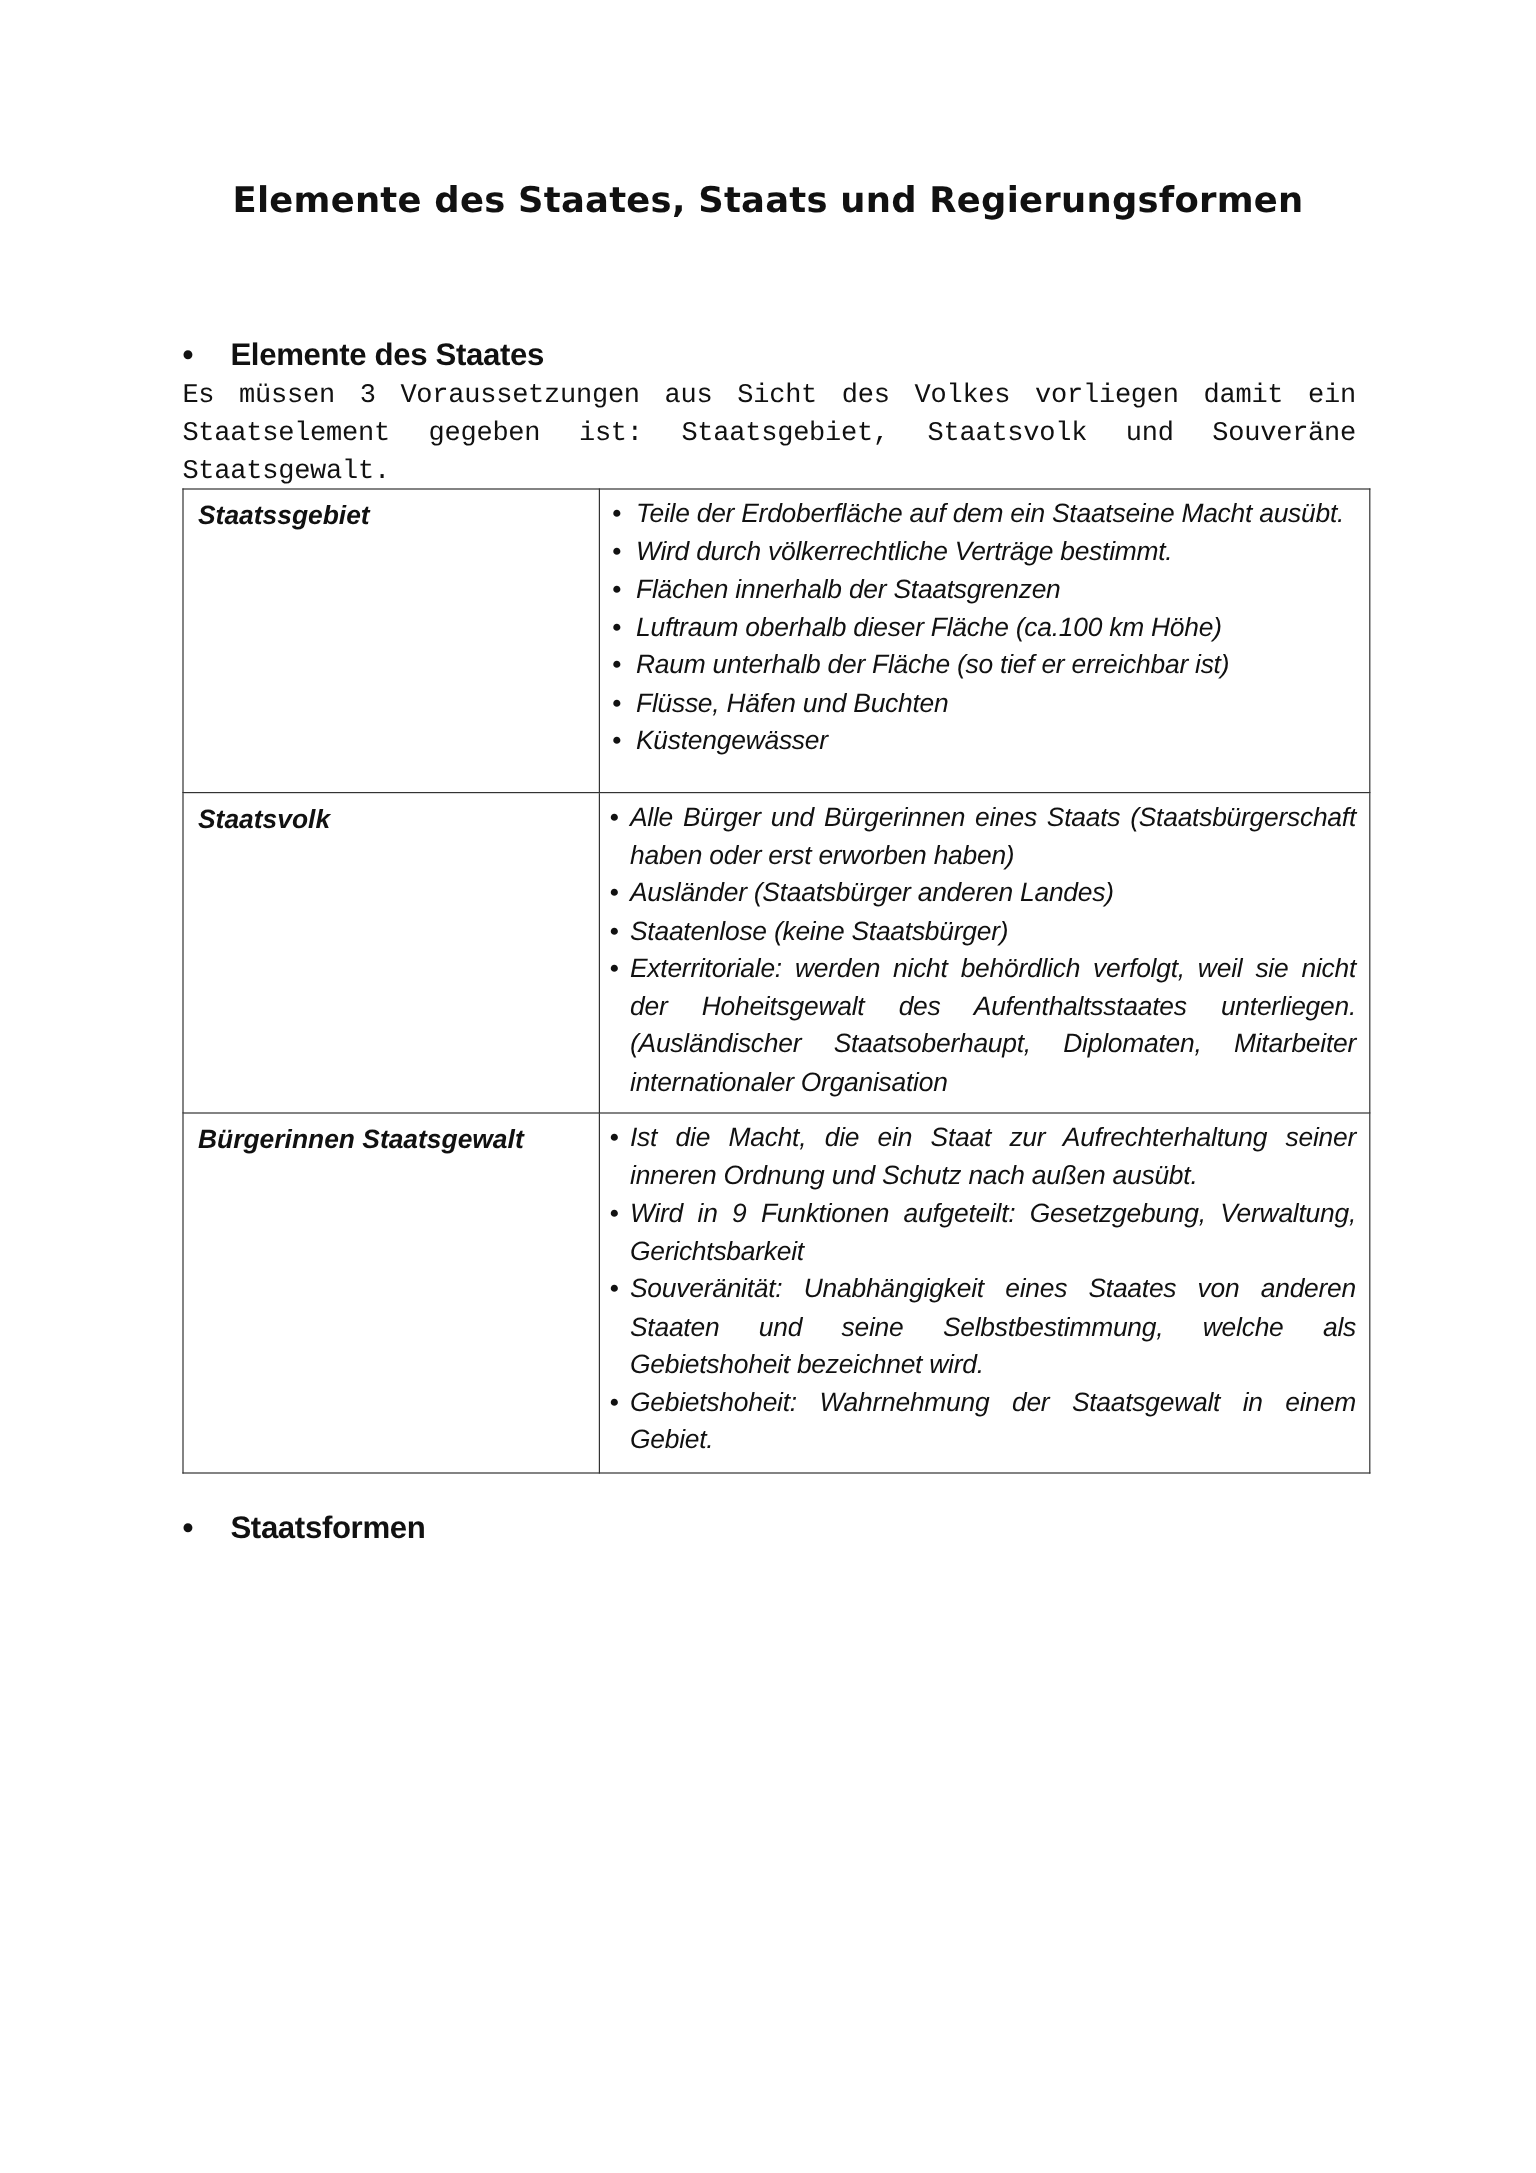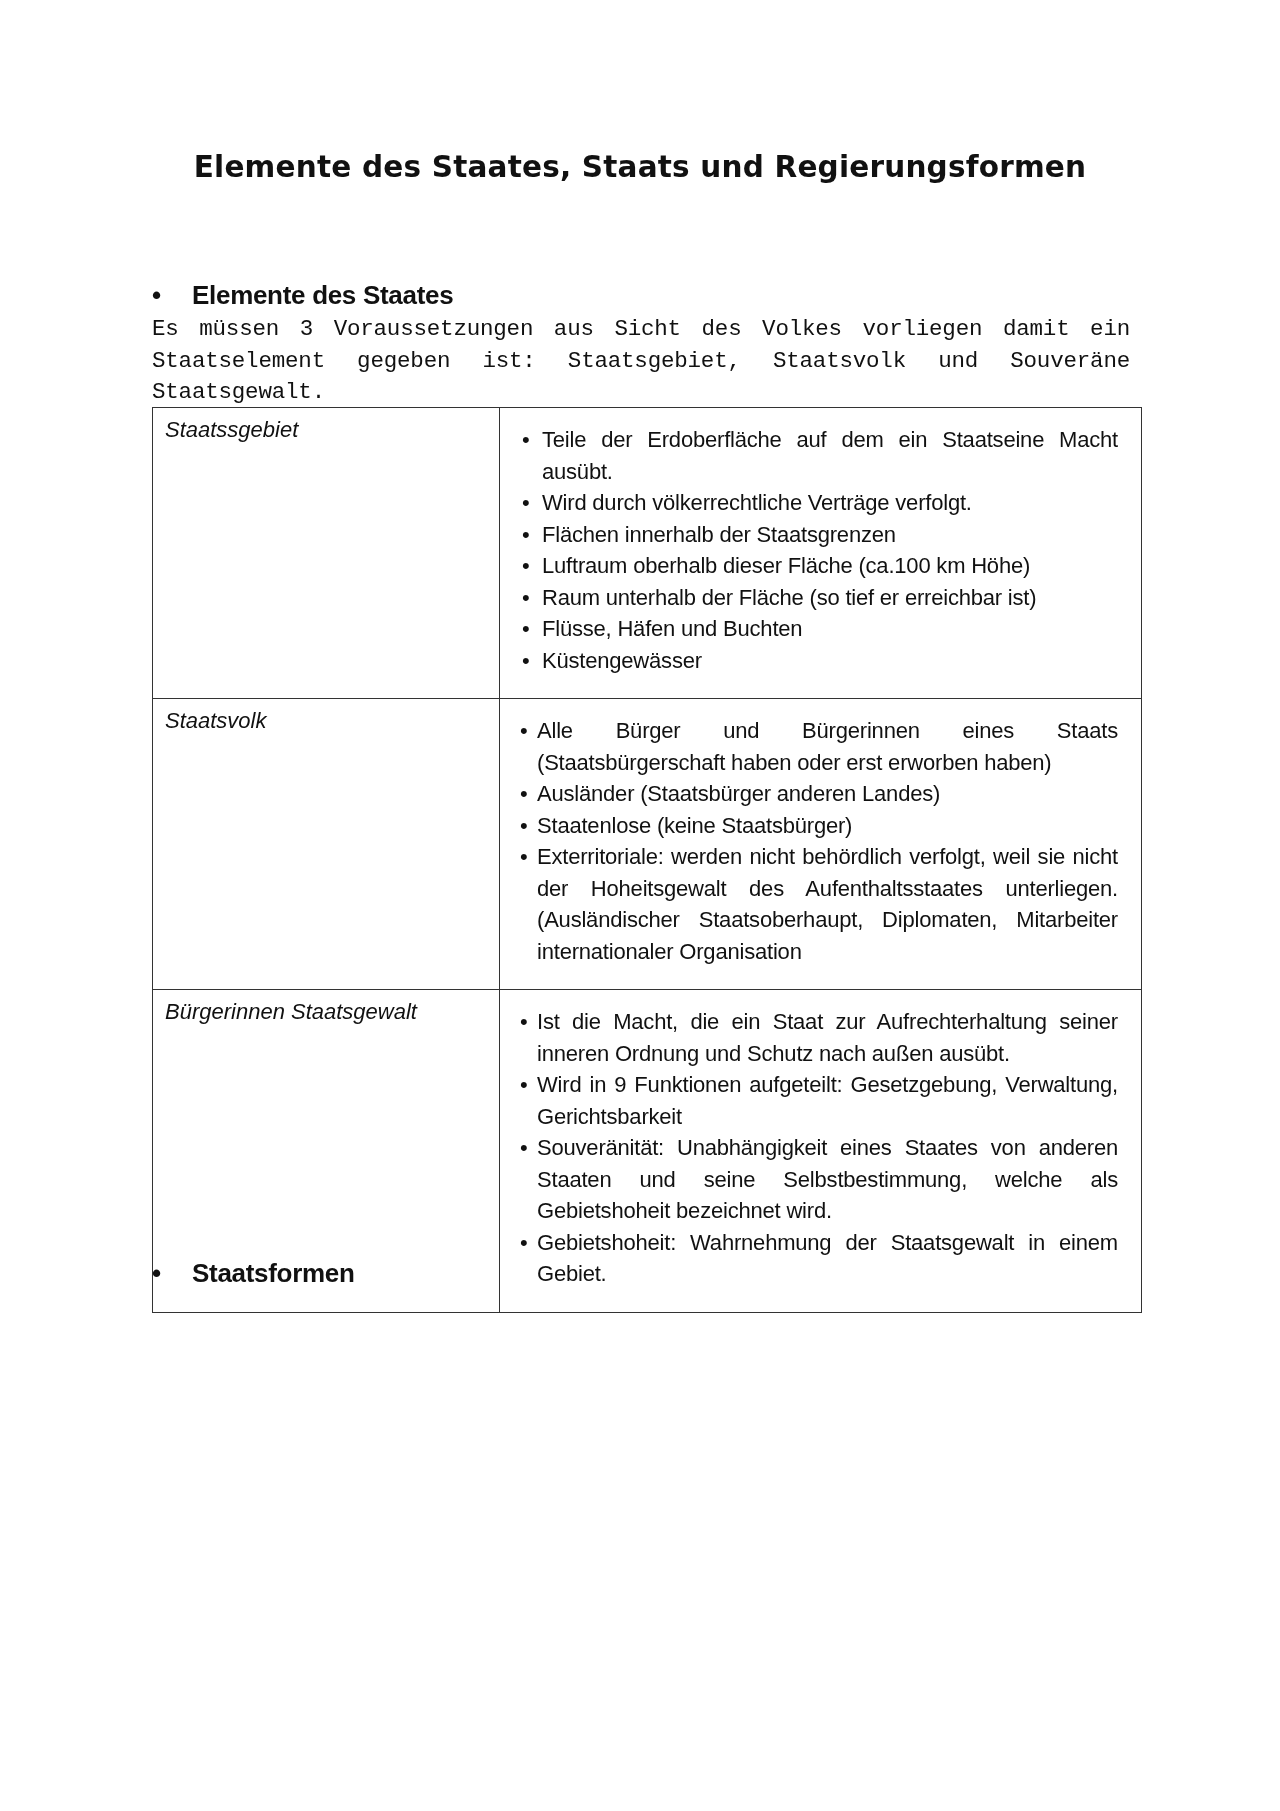--- a/index.html
+++ b/index.html
@@ -9,23 +9,23 @@
   .title { position: absolute; left: 0; top: 150px; width: 1280px; text-align: center;
            font-family: "DejaVu Sans", sans-serif; font-weight: bold; font-size: 29.5px; letter-spacing: 0.2px; }
   .heading { position: absolute; left: 192px; font-weight: bold; font-size: 26px;
              font-family: "Liberation Sans", sans-serif; letter-spacing: -0.3px; }
   .heading .bullet { position: absolute; left: -40px; top: 0; font-size: 26px; }
   .para { position: absolute; left: 152px; width: 978px; font-size: 22.5px; line-height: 31.5px;
           text-align: justify; letter-spacing: -0.2px; font-family: Liberation Mono, monospace; }
   table.elements { position: absolute; left: 152px; top: 407px; width: 990px;
                    border-collapse: collapse; font-size: 22px; }
   table.elements td { border: 1.5px solid #333; vertical-align: top; padding: 0; }
-  td.label { width: 324px; padding: 6px 10px 0 12px !important; font-weight: normal; font-style: italic; line-height: 31.5px; }
+  td.label { width: 324px; padding: 6px 10px 0 12px !important; font-weight: bold; font-style: italic; line-height: 31.5px; }
   td.items { padding: 4px 11px 10px 8px !important; }
-  ul.blist { list-style: none; margin: 12px; padding: 0; }
+  ul.blist { list-style: none; margin: 0; padding: 0; font-style: italic; }
   ul.blist li { position: relative; padding-left: 22px; line-height: 31.5px; text-align: justify; letter-spacing: -0.2px; }
   ul.blist li::before { content: "•"; position: absolute; left: 2px; top: 0; }
   ul.tight li { padding-left: 17px; }
   ul.tight li::before { left: 0; }
   b { font-weight: bold; }
 </style>
 </head>
 <body>
 
 <div class="page">
@@ -39,21 +39,21 @@
 
   <div class="para" style="top:314px;">Es müssen 3 Voraussetzungen aus Sicht des Volkes vorliegen damit ein Staatselement gegeben ist: Staatsgebiet, Staatsvolk und Souveräne Staatsgewalt.</div>
 
   <table class="elements">
     <tbody>
         <tr style="height:253px;">
       <td class="label">Staatssgebiet</td>
       <td class="items">
         <ul class="blist">
           <li>Teile der Erdoberfläche auf dem ein Staatseine Macht ausübt.</li>
-          <li>Wird durch völkerrechtliche Verträge verfolgt.</li>
+          <li>Wird durch völkerrechtliche Verträge bestimmt.</li>
           <li>Flächen innerhalb der Staatsgrenzen</li>
           <li>Luftraum oberhalb dieser Fläche (ca.100 km Höhe)</li>
           <li>Raum unterhalb der Fläche (so tief er erreichbar ist)</li>
           <li>Flüsse, Häfen und Buchten</li>
           <li>Küstengewässer</li>
         </ul>
       </td>
     </tr>
     <tr style="height:252px;">
       <td class="label">Staatsvolk</td>

